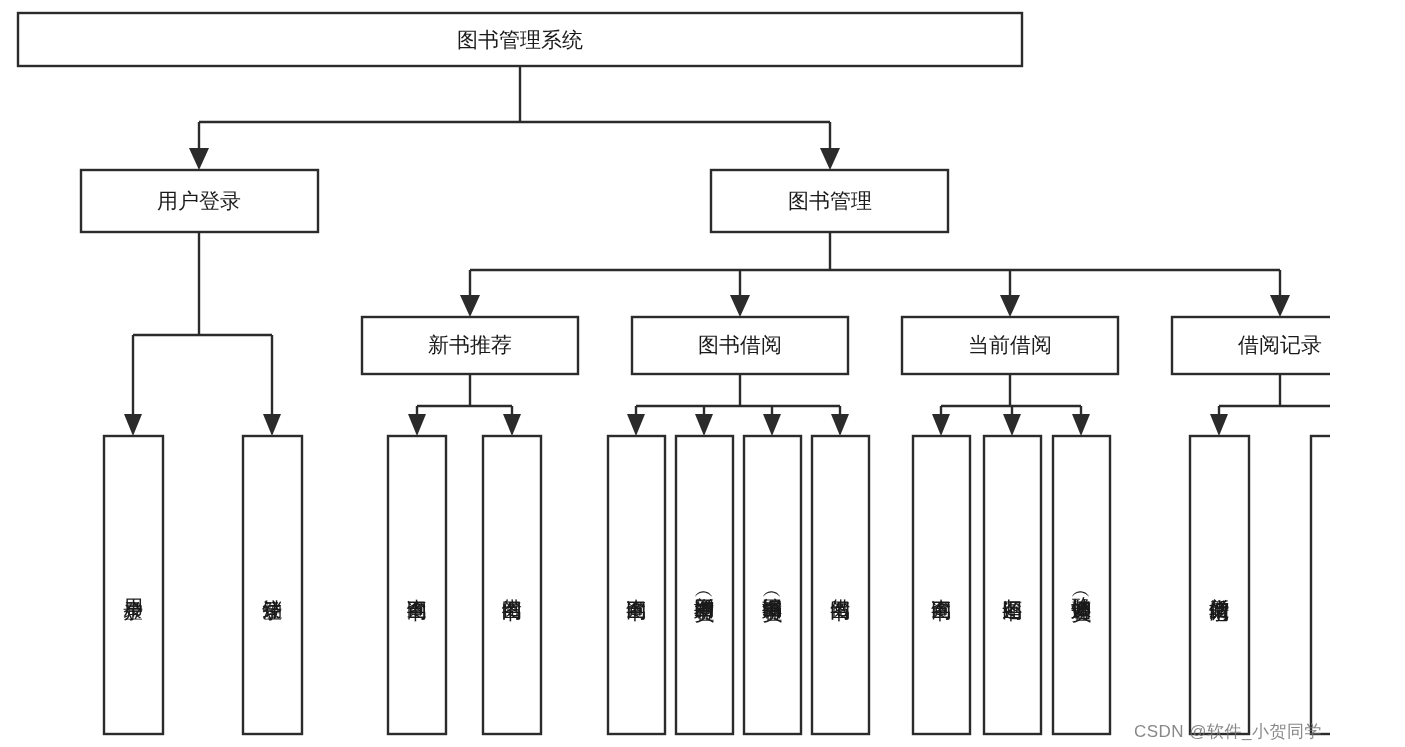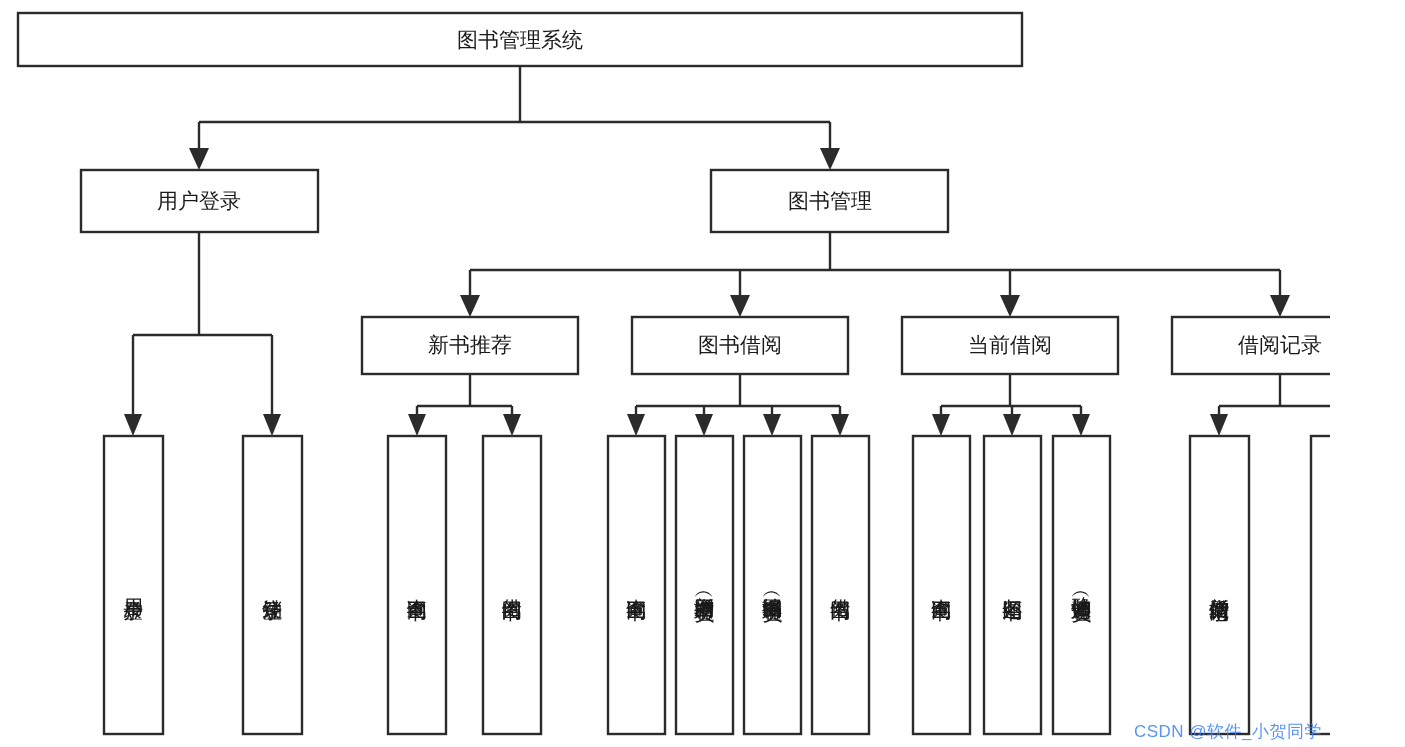--- a/index.html
+++ b/index.html
@@ -70,21 +70,21 @@
     display: flex;
     align-items: center;
     justify-content: center;
   }
   #watermark {
     position: absolute;
     right: 8px;
     bottom: 4px;
     font-family: "Liberation Sans", "DejaVu Sans", sans-serif;
     font-size: 17px;
-    color: #3b82f6;
+    color: #737373;
     opacity: 0.85;
     white-space: nowrap;
     letter-spacing: 0.5px;
   }
 </style>
 </head>
 <body>
 
 <div id="diagram-root">
 

